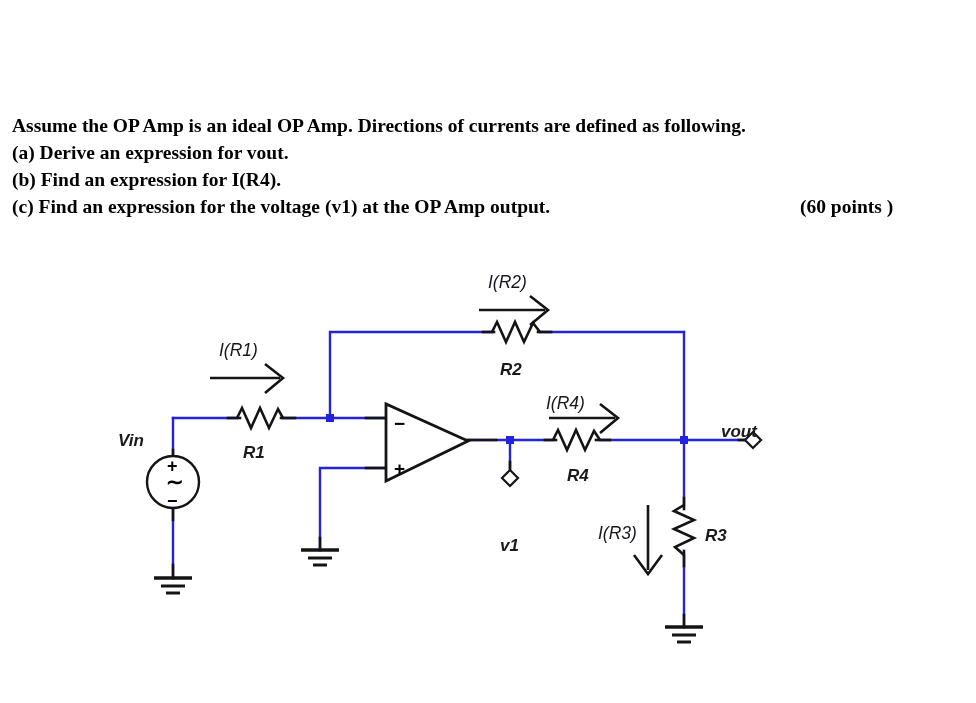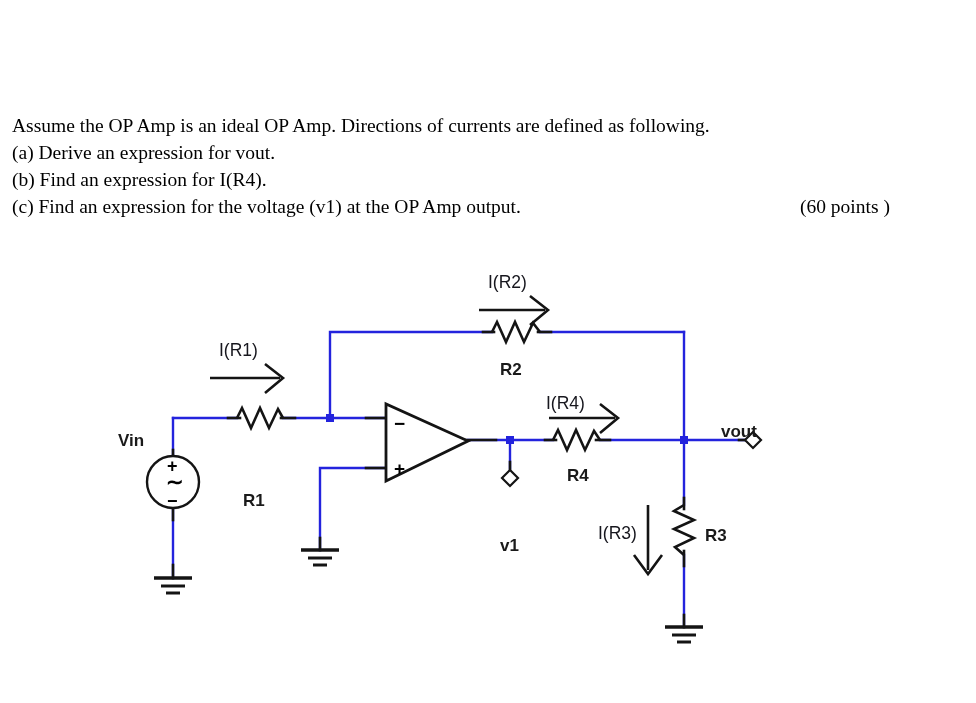--- a/index.html
+++ b/index.html
@@ -14,20 +14,21 @@
     background: #ffffff;
     overflow: hidden;
     font-family: "Liberation Serif", serif;
   }
   
   #problem-text {
     position: absolute;
     left: 12px;
     top: 112px;
     width: 910px;
+    font-weight: bold;
   }
   .prob-line {
     font-family: "Liberation Serif", serif;
     font-size: 19.5px;
     color: #000000;
     line-height: 27px;
     white-space: nowrap;
     position: relative;
   }
   .prob-line .pts {
@@ -44,20 +45,21 @@
     height: 703px;
   }
   
   .clabel {
     position: absolute;
     font-family: "Liberation Sans", sans-serif;
     font-weight: bold;
     font-size: 17px;
     color: #1a1a1a;
     white-space: nowrap;
+    font-style: italic;
   }
   .clabel.light {
     font-weight: normal;
     font-size: 17.5px;
     color: #17171e;
   }
   .opsign {
     position: absolute;
     font-family: "Liberation Sans", sans-serif;
     font-weight: bold;
@@ -210,21 +212,21 @@
       </g>
 
       <g>
         <path d="M648 505 L648 570"></path>
         <polyline points="634,555 648,574 662,555" stroke-linejoin="miter"></polyline>
       </g>
     </g>
   </svg>
 
   <div class="clabel" style="left:118px; top:431px;">Vin</div>
-  <div class="clabel" style="left:243px; top:443px;margin-top:48px;">R1</div>
+  <div class="clabel" style="left:243px; top:443px;">R1</div>
   <div class="clabel" style="left:500px; top:360px;">R2</div>
   <div class="clabel" style="left:705px; top:526px;">R3</div>
   <div class="clabel" style="left:567px; top:466px;">R4</div>
   <div class="clabel" style="left:721px; top:416px;margin-top:6px;">vout</div>
   <div class="clabel" style="left:500px; top:497px;margin-top:39px;">v1</div>
 
   <div class="clabel light" style="left:219px; top:340px;">I(R1)</div>
   <div class="clabel light" style="left:488px; top:272px;">I(R2)</div>
   <div class="clabel light" style="left:598px; top:523px;">I(R3)</div>
   <div class="clabel light" style="left:546px; top:393px;">I(R4)</div>

